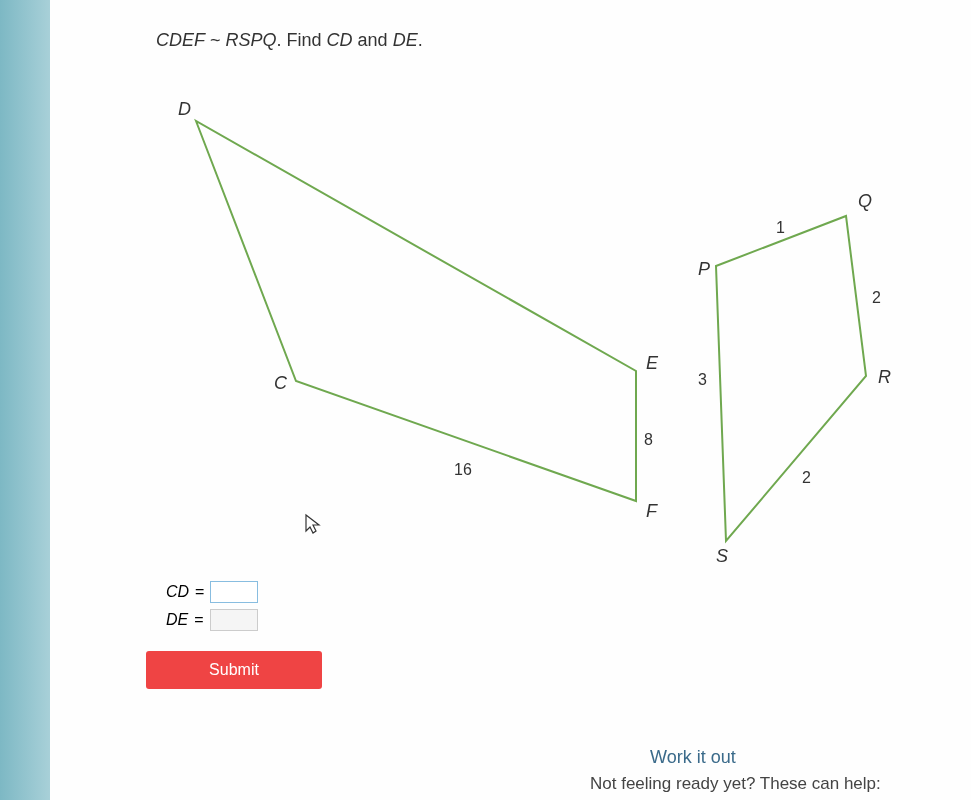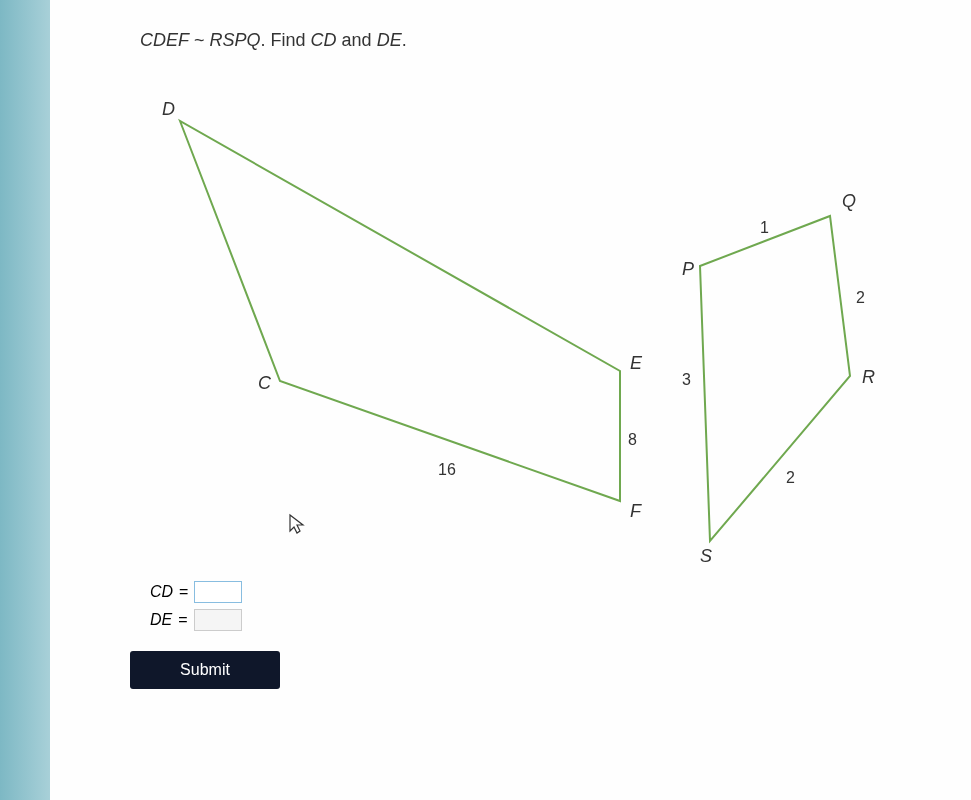--- a/index.html
+++ b/index.html
@@ -13,21 +13,21 @@
     }
     .side-strip {
       width: 50px;
       height: 100%;
       background: linear-gradient(to right, #7db8c4, #a8d0d8);
     }
     .main-panel {
       flex: 1;
       background: #fefefe;
       position: relative;
-      padding: 20px 40px;
+      padding: 20px 56px;
     }
     .question-text {
       font-size: 18px;
       color: #333;
       margin-top: 10px;
       margin-left: 50px;
     }
     .question-text .italic { font-style: italic; }
     .diagram-area {
       position: relative;
@@ -77,24 +77,24 @@
       border: 1px solid #88bde0;
       background: #fff;
     }
     .answer-input.inactive {
       border: 1px solid #ccc;
       background: #f5f5f5;
     }
     .submit-btn {
       margin-top: 14px;
       margin-left: 40px;
-      background: #0f172a;
+      background: #ef4444;
       color: #fff;
       border: none;
-      width: 150px;
+      width: 176px;
       height: 38px;
       font-size: 16px;
       border-radius: 3px;
       cursor: pointer;
     }
     .bottom-right {
       position: absolute;
       bottom: 6px;
       left: 540px;
     }
@@ -163,14 +163,18 @@
     </div>
     <div class="answer-row">
       <span class="ans-label">DE</span>
       <span class="eq">=</span>
       <input type="text" class="answer-input inactive" style="">
     </div>
   </div>
 
   <button class="submit-btn">Submit</button>
 
+  <div class="bottom-right">
+    <div class="work-it-out">Work it out</div>
+    <div class="not-ready">Not feeling ready yet? These can help:</div>
+  </div>
 
 </div>
 
 </body></html>

